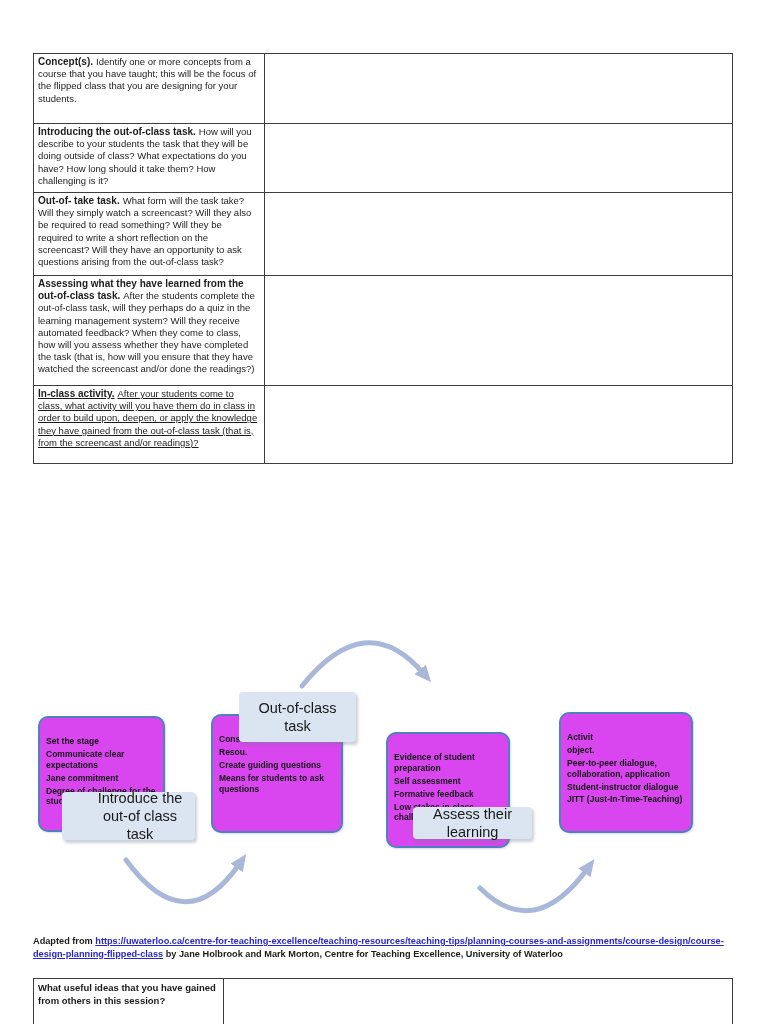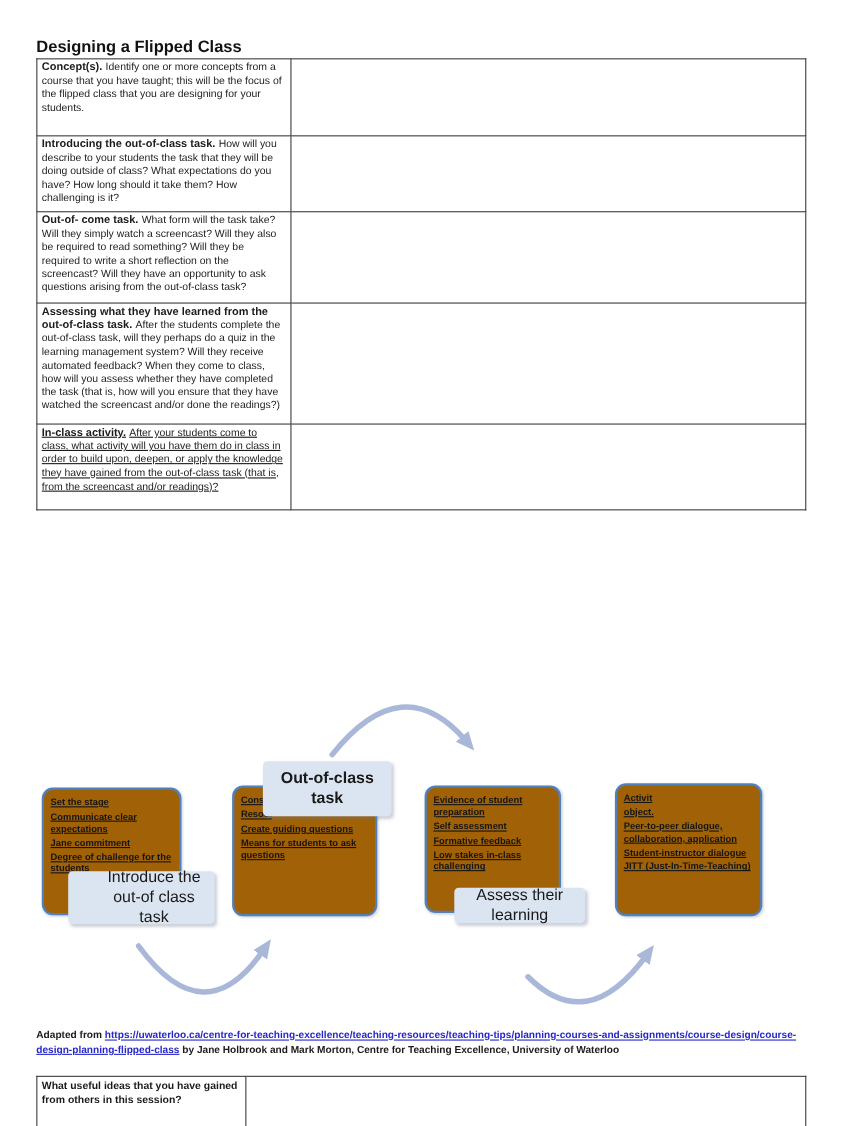--- a/index.html
+++ b/index.html
@@ -22,24 +22,24 @@
     padding:2px 6px 2px 4px;
     font-size:9.5px; line-height:12.2px; color:#1c1c1c;
   }
   td.prompt-cell { width:231px; }
   .cell-heading { font-weight:bold; font-size:10px; margin-right:3px; }
   
   .diagram { position:absolute; left:0; top:620px; width:768px; height:330px; }
   .arrow-layer { position:absolute; left:0; top:0; width:768px; height:330px; z-index:1; pointer-events:none; }
   .arrow-layer path.arc { fill:none; stroke:var(--arrow,#a9b8d9); stroke-width:5; stroke-linecap:round; }
   .dbox {
-    position:absolute; z-index:2; background:#a16207;
+    position:absolute; z-index:2; background:#d946ef;
     border:2px solid var(--box-border,#4f81bd); border-radius:10px;
-    padding:6px 5px 4px 6px; font-size:8.5px; font-weight:bold;
-    line-height:1.28; color:#151515; box-shadow:1px 1px 2px rgba(100,110,130,0.25);text-decoration:underline;
+    padding:18px 5px 4px 6px; font-size:8.5px; font-weight:bold;
+    line-height:1.28; color:#151515; box-shadow:1px 1px 2px rgba(100,110,130,0.25);
   }
   .dbox p { margin:0 0 2px 0; }
   .dlabel {
     position:absolute; z-index:3; background:var(--label-fill,#dbe5f1);
     border-radius:4px; display:flex; align-items:center; justify-content:center;
     text-align:center; font-size:14.5px; line-height:1.25; color:#191919;
     padding:2px 5px; box-shadow:2px 2.5px 3px rgba(110,120,140,0.35);
   }
   .footer-note {
     position:absolute; left:33px; top:935px; width:706px;
@@ -54,34 +54,33 @@
     border:1px solid #3d3d3d; vertical-align:top;
     padding:3px 6px 2px 4px; font-size:9.5px; line-height:12.5px;
   }
   td.rq-cell { width:190px; font-weight:bold; }
 </style>
 </head>
 <body>
 
 <div class="page">
 
-  <div class="doc-title">Designing a Flipped Class</div>
 
   <table class="ptable">
     <tbody>
         <tr style="height:70px;margin-left:11px;">
       <td class="prompt-cell"><span class="cell-heading">Concept(s).</span><span>Identify one or more concepts from a course that you have taught; this will be the focus of the flipped class that you are designing for your students.</span></td>
       <td></td>
     </tr>
     <tr style="height:69px;">
       <td class="prompt-cell"><span class="cell-heading">Introducing the out-of-class task.</span><span>How will you describe to your students the task that they will be doing outside of class? What expectations do you have? How long should it take them? How challenging is it?</span></td>
       <td></td>
     </tr>
     <tr style="height:83px;">
-      <td class="prompt-cell"><span class="cell-heading">Out-of- come task.</span><span>What form will the task take? Will they simply watch a screencast? Will they also be required to read something? Will they be required to write a short reflection on the screencast? Will they have an opportunity to ask questions arising from the out-of-class task?</span></td>
+      <td class="prompt-cell"><span class="cell-heading">Out-of- take task.</span><span>What form will the task take? Will they simply watch a screencast? Will they also be required to read something? Will they be required to write a short reflection on the screencast? Will they have an opportunity to ask questions arising from the out-of-class task?</span></td>
       <td></td>
     </tr>
     <tr style="height:110px;">
       <td class="prompt-cell"><span class="cell-heading">Assessing what they have learned from the out-of-class task.</span><span>After the students complete the out-of-class task, will they perhaps do a quiz in the learning management system? Will they receive automated feedback? When they come to class, how will you assess whether they have completed the task (that is, how will you ensure that they have watched the screencast and/or done the readings?)</span></td>
       <td></td>
     </tr>
     <tr style="height:78px;text-decoration:underline;">
       <td class="prompt-cell"><span class="cell-heading">In-class activity.</span><span>After your students come to class, what activity will you have them do in class in order to build upon, deepen, or apply the knowledge they have gained from the out-of-class task (that is, from the screencast and/or readings)?</span></td>
       <td></td>
     </tr>
@@ -108,37 +107,37 @@
       <p>Degree of challenge for the students</p>
     </div>
 
     <div class="dbox" style="left:211px; top:94px; width:132px; height:119px;">
       <p>Consid</p>
       <p>Resou.</p>
       <p>Create guiding questions</p>
       <p>Means for students to ask questions</p>
     </div>
 
-    <div class="dbox" style="left:386px; top:94px; width:124px; height:116px;">
+    <div class="dbox" style="left:386px; top:112px; width:124px; height:116px;">
       <p>Evidence of student preparation</p>
       <p>Self assessment</p>
       <p>Formative feedback</p>
       <p>Low stakes in-class challenging</p>
     </div>
 
     <div class="dbox" style="left:559px; top:92px; width:134px; height:121px;">
       <p>Activit</p>
       <p>object.</p>
       <p>Peer-to-peer dialogue, collaboration, application</p>
       <p>Student-instructor dialogue</p>
       <p>JITT (Just-In-Time-Teaching)</p>
     </div>
 
     <div class="dlabel" style="left:62px; top:172px; width:133px; height:48px;padding-left:28px;">Introduce the out-of class task</div>
-    <div class="dlabel" style="left:239px; top:72px; width:117px; height:50px;font-weight:bold;">Out-of-class task</div>
+    <div class="dlabel" style="left:239px; top:72px; width:117px; height:50px;">Out-of-class task</div>
     <div class="dlabel" style="left:413px; top:187px; width:119px; height:32px;">Assess their learning</div>
 
   </div>
 
   <div class="footer-note"><span>Adapted from </span><a href="#">https://uwaterloo.ca/centre-for-teaching-excellence/teaching-resources/teaching-tips/planning-courses-and-assignments/course-design/course-design-planning-flipped-class</a><span> by Jane Holbrook and Mark Morton, Centre for Teaching Excellence, University of Waterloo</span></div>
 
   <table class="rtable">
     <tbody>
         <tr style="height:70px;">
       <td class="rq-cell">What useful ideas that you have gained from others in this session?</td>

